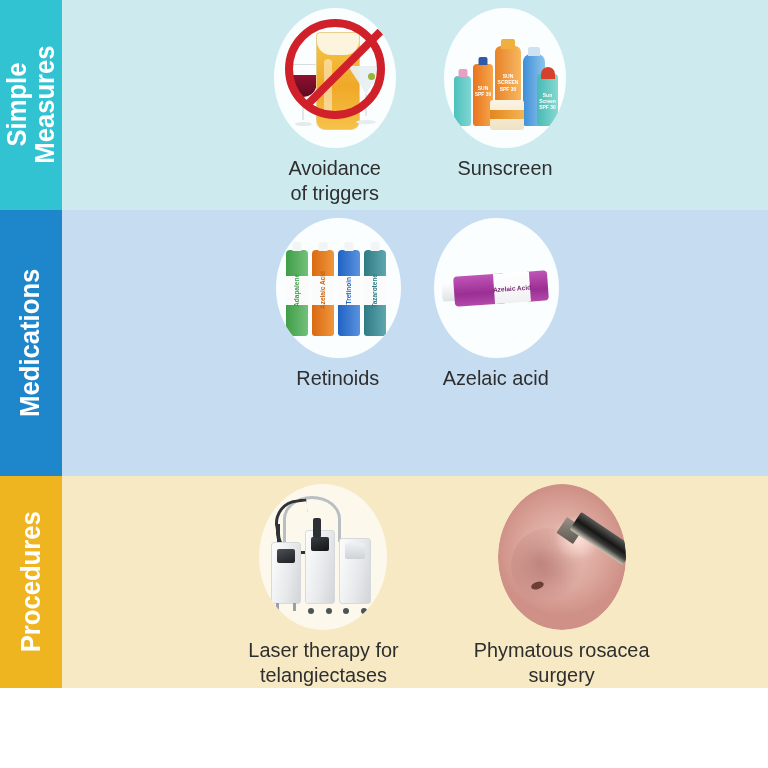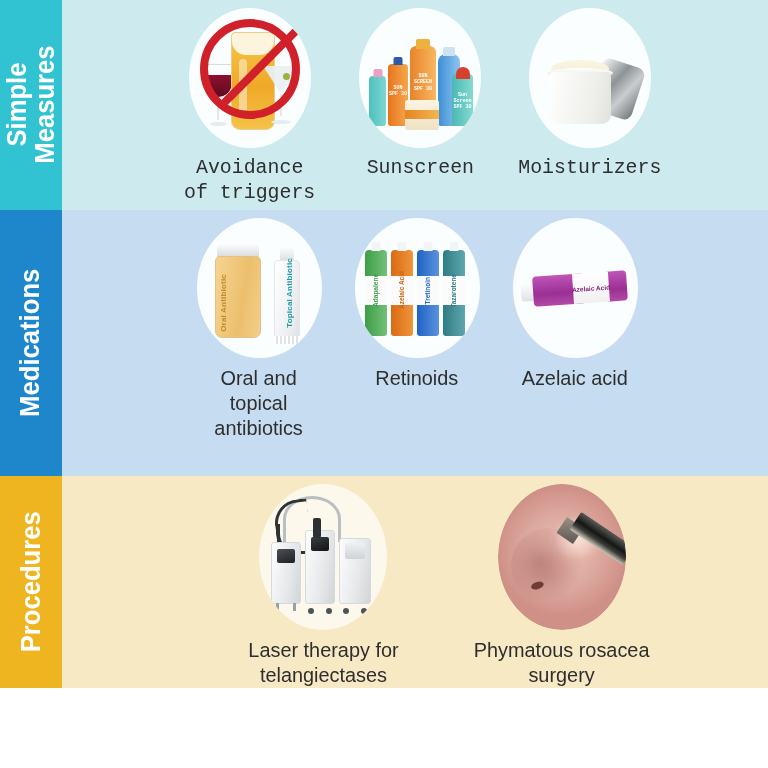--- a/index.html
+++ b/index.html
@@ -69,21 +69,21 @@
   .row-simple .body-area{ background:#cdebef; }
   .row-meds   .body-area{ background:#c6dcf0; }
   .row-proc   .body-area{ background:#f7e9c4; }
 
   .cards{
     display:flex;
     justify-content:center;
     align-items:flex-start;
     width:100%;
   }
-  .row-simple .cards{ gap:18px; padding-left:10px;font-family:Liberation Mono, monospace; }
+  .row-simple .cards{ gap:18px; padding-left:10px; }
   .row-meds   .cards{ gap:6px; padding-left:4px; }
   .row-proc   .cards{ gap:39px; padding-left:55px; }
 
   .card{
     display:flex; flex-direction:column; align-items:center;
     flex:0 0 auto;
   }
   .row-simple .card{ width:152px; }
   .row-meds   .card{ width:152px; }
   .row-proc   .card{ width:200px; }
@@ -512,60 +512,32 @@
                   <div class="ss-lbl">Sun Screen SPF 30</div>
                 </div>
               <div class="ss-jar">
                   <div class="band"></div>
                 </div>
             </div>
           </div>
           <div class="caption">Sunscreen</div>
         </div>
 
-        <div class="card">
-          <div class="oval">
-            <div class="art">
-              <div class="mj-lid"></div>
-              <div class="mj-cream"></div>
-              <div class="mj-rim"></div>
-              <div class="mj-body"></div>
-            </div>
-          </div>
-          <div class="caption">Moisturizers</div>
-        </div>
 
       </div>
     </div>
   </div>
 
   <div class="row row-meds">
     <div class="sidebar">
       <div class="sidebar-label">Medications</div>
     </div>
     <div class="body-area">
       <div class="cards">
 
-        <div class="card">
-          <div class="oval">
-            <div class="art">
-              <div class="pill-cap"></div>
-                <div class="pill-neck"></div>
-              <div class="pill-bottle"></div>
-              <div class="vtext oral-text">Oral Antibiotic</div>
-              <div class="tube-cap"></div>
-              <div class="tube-white"></div>
-              <div class="tube-crimp"></div>
-              <div class="vtext topical-text">Topical Antibiotic</div>
-            </div>
-          </div>
-          <div class="caption">Oral and
-topical
-antibiotics</div>
-        </div>
 
         <div class="card">
           <div class="oval">
             <div class="art">
               <div class="rt rt1">
                   <div class="nozzle"></div>
                   <div class="lbl">
                     <span>Adapalene</span>
                   </div>
                 </div>

